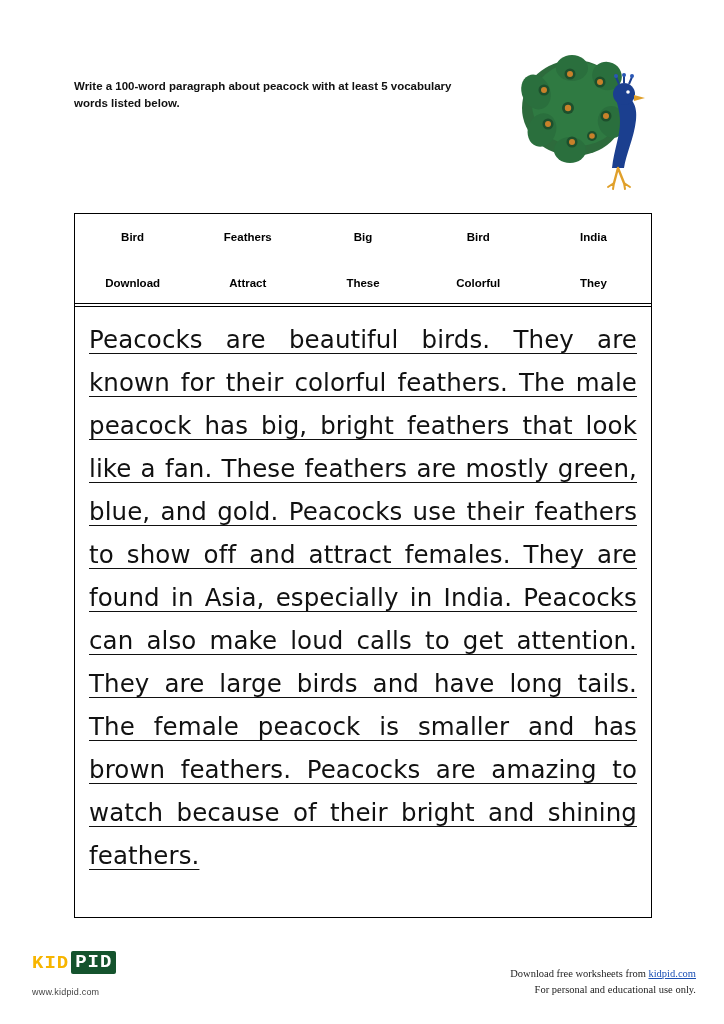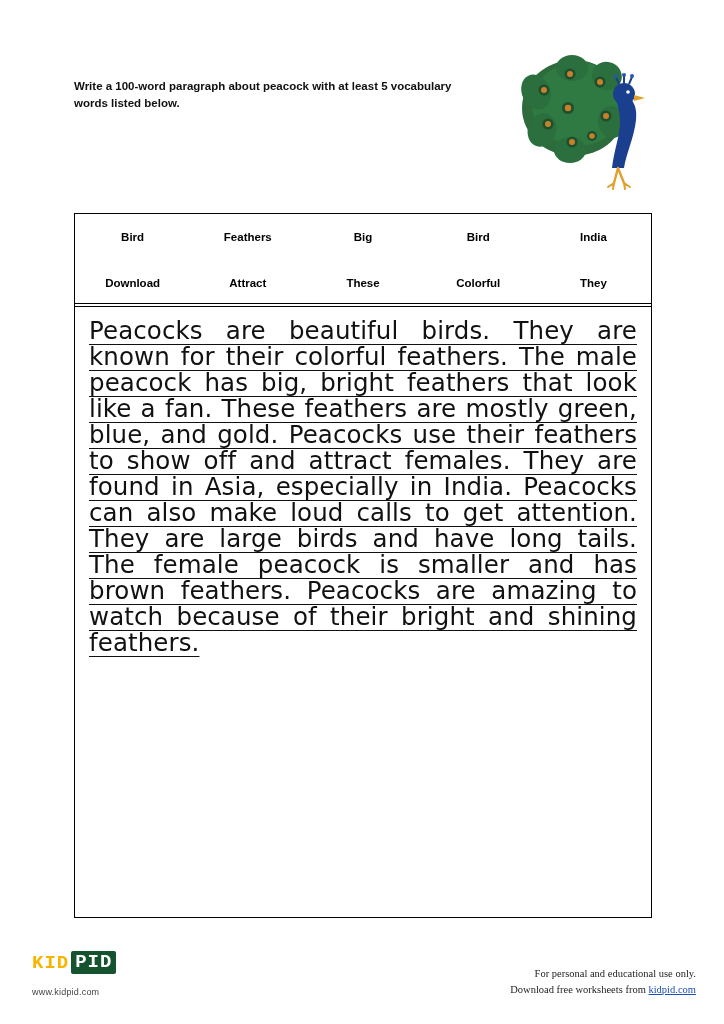--- a/index.html
+++ b/index.html
@@ -84,21 +84,21 @@
     top: 303px;
     width: 578px;
     height: 615px;
     border: 1.5px solid #000000;
     box-sizing: border-box;
     padding: 14px 14px 0 14px;
   }
   .answer-text {
     font-family: "DejaVu Sans", sans-serif;
     font-size: 24.5px;
-    line-height: 26px;
+    line-height: 43px;
     color: #111111;
     text-align: justify;
     text-justify: inter-word;
     letter-spacing: 0.1px;
     -webkit-text-decoration-line: underline;
     text-decoration-line: underline;
     text-decoration-thickness: 1px;
     text-underline-offset: 5px;
     text-decoration-color: #111111;
     margin: 0;
@@ -234,19 +234,19 @@
 
   <div class="footer-logo">
     <div class="logo-mark">
       <span class="logo-kid">KID</span>
       <span class="logo-pid">PID</span>
     </div>
     <div class="logo-url">www.kidpid.com</div>
   </div>
 
   <div class="footer-note">
-    <div>For personal and educational use only.</div>
     <div>
       <span>Download free worksheets from </span><a href="#">kidpid.com</a>
     </div>
+    <div>For personal and educational use only.</div>
   </div>
 
 </div>
 
 </body></html>

